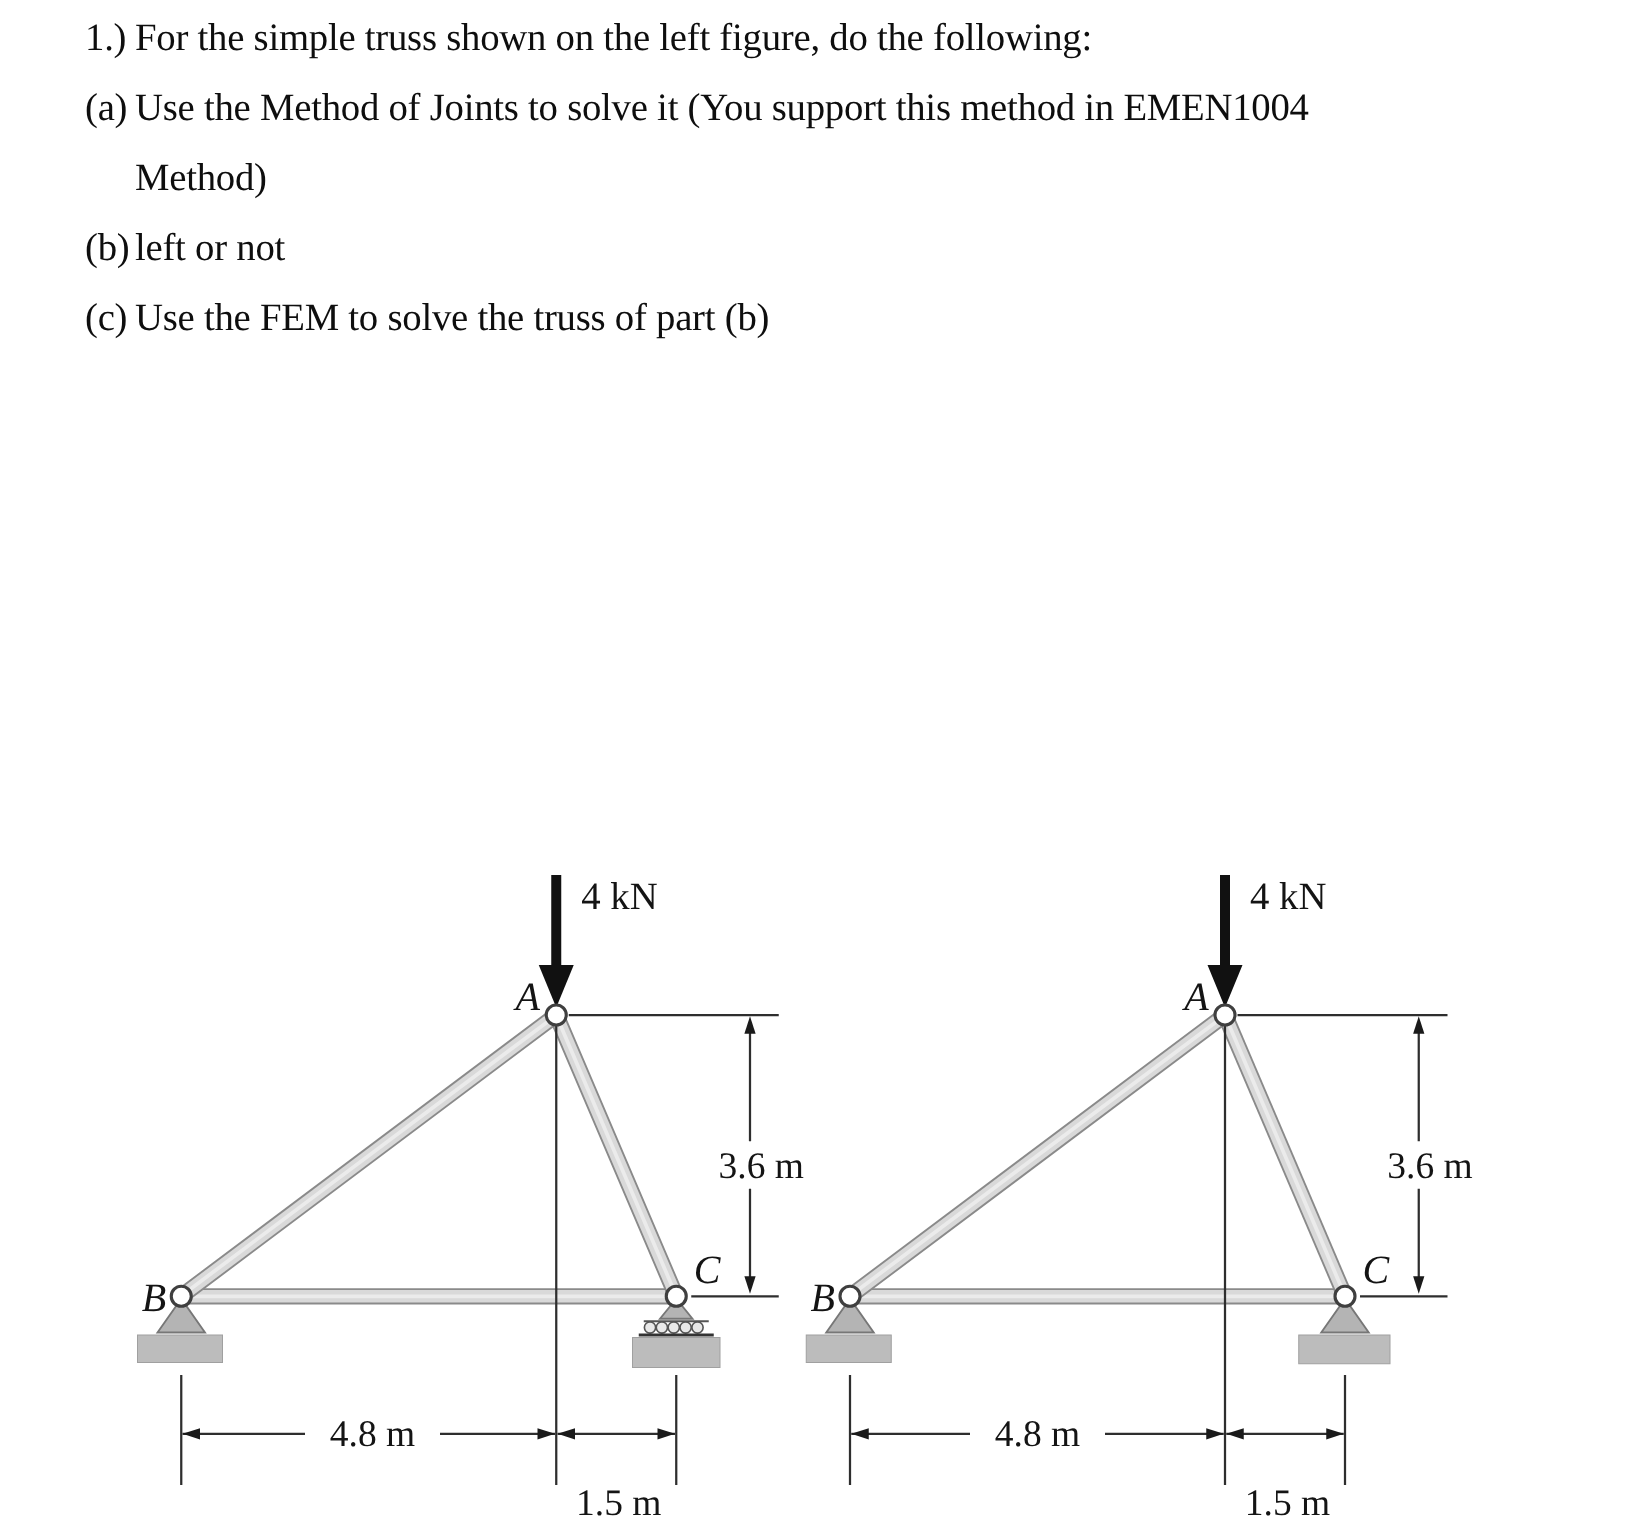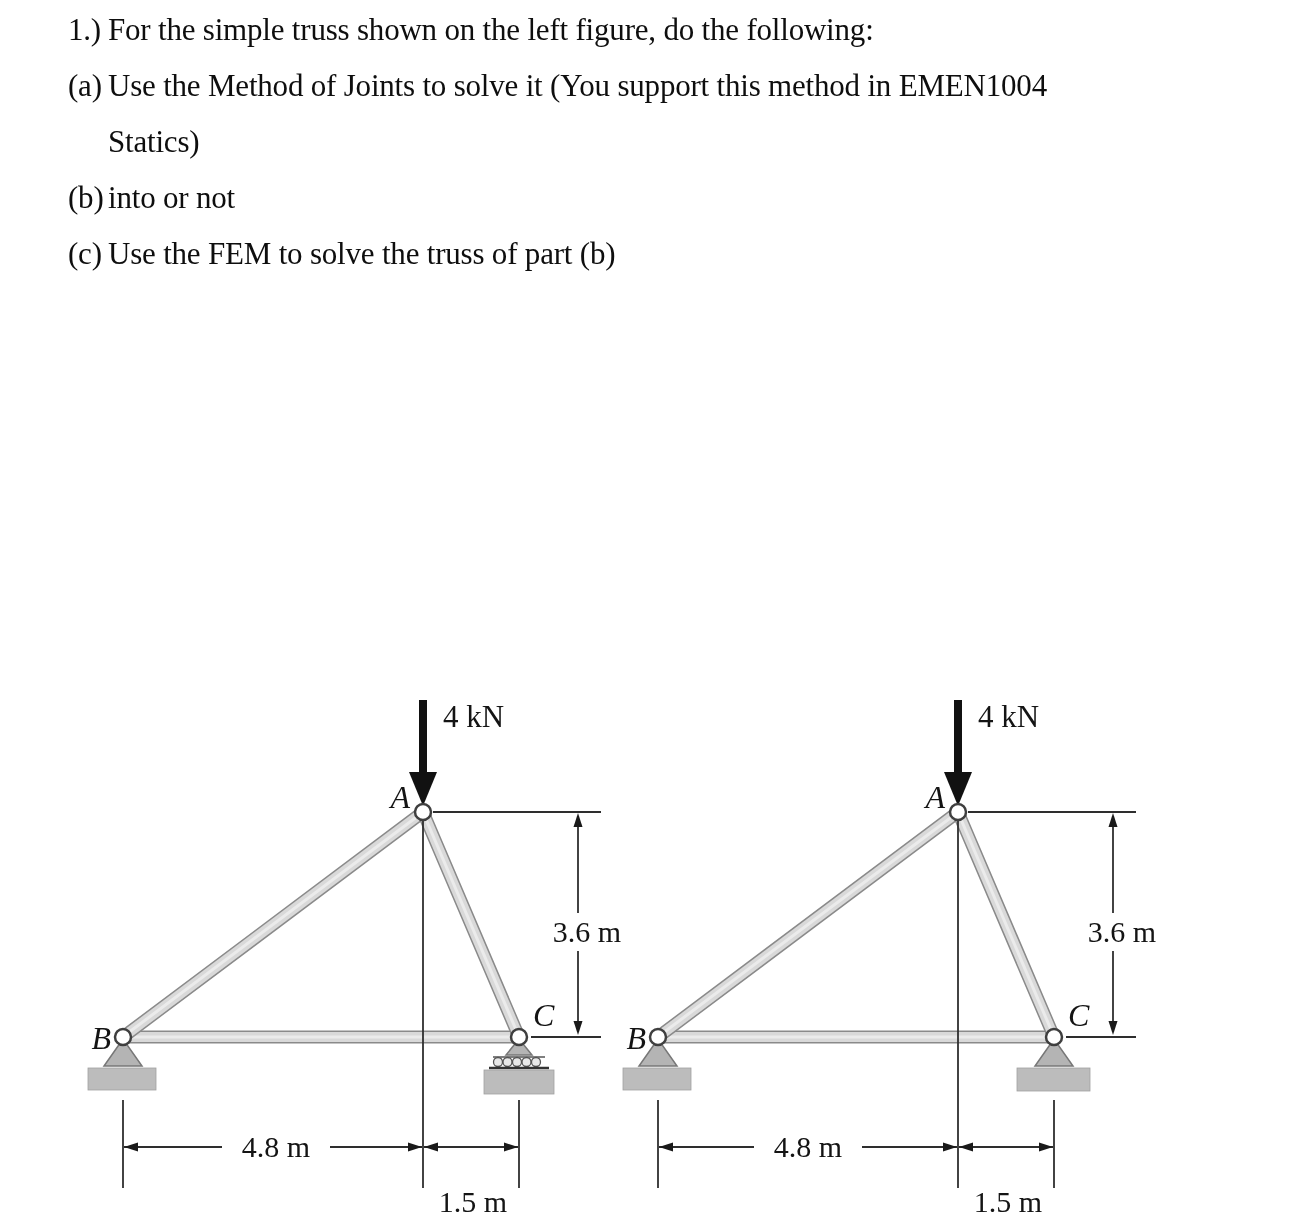--- a/index.html
+++ b/index.html
@@ -8,21 +8,21 @@
     font-family:"Liberation Serif", serif;color:#0e0e0e;
   }
   .problem{
     position:absolute;left:68px;top:2px;width:1230px;
     font-size:31px;letter-spacing:-0.2px;
   }
   .item{display:grid;grid-template-columns:40px auto;}
   .marker{line-height:56px;white-space:nowrap;}
   .lines{padding-left:0;}
   .pline{line-height:56px;white-space:nowrap;}
-  .figwrap{position:absolute;left:36px;top:680px;width:1206px;height:544px;text-align:center;}
+  .figwrap{position:absolute;left:58px;top:680px;width:1206px;height:544px;text-align:center;}
   svg text{fill:#141414;}
   .jlabel{font-family:"Liberation Serif",serif;font-style:italic;font-size:32px;}
   .dlabel{font-family:"Liberation Serif",serif;font-size:30px;}
   .llabel{font-family:"Liberation Serif",serif;font-size:31px;}
   .m-edge{stroke:#8a8a8a;stroke-width:13;fill:none;stroke-linecap:round;}
   .m-fill{stroke:#d9d9d9;stroke-width:10;fill:none;stroke-linecap:round;}
   .m-hi{stroke:#ebebeb;stroke-width:3;fill:none;stroke-linecap:round;}
   .thin{stroke:#2e2e2e;stroke-width:1.8;fill:none;}
   .plate{stroke:#555555;stroke-width:1.5;fill:none;}
   .plate2{stroke:#333333;stroke-width:2.5;fill:none;}
@@ -41,27 +41,27 @@
   <div class="item">
     <div class="marker">1.)</div>
     <div class="lines">
       <div class="pline">For the simple truss shown on the left figure, do the following:</div>
     </div>
   </div>
   <div class="item">
     <div class="marker">(a)</div>
     <div class="lines">
       <div class="pline">Use the Method of Joints to solve it (You support this method in EMEN1004</div>
-      <div class="pline">Statics)</div>
+      <div class="pline">Method)</div>
     </div>
   </div>
   <div class="item">
     <div class="marker">(b)</div>
     <div class="lines">
-      <div class="pline">into or not</div>
+      <div class="pline">left or not</div>
     </div>
   </div>
   <div class="item">
     <div class="marker">(c)</div>
     <div class="lines">
       <div class="pline">Use the FEM to solve the truss of part (b)</div>
     </div>
   </div>
 </div>
 

